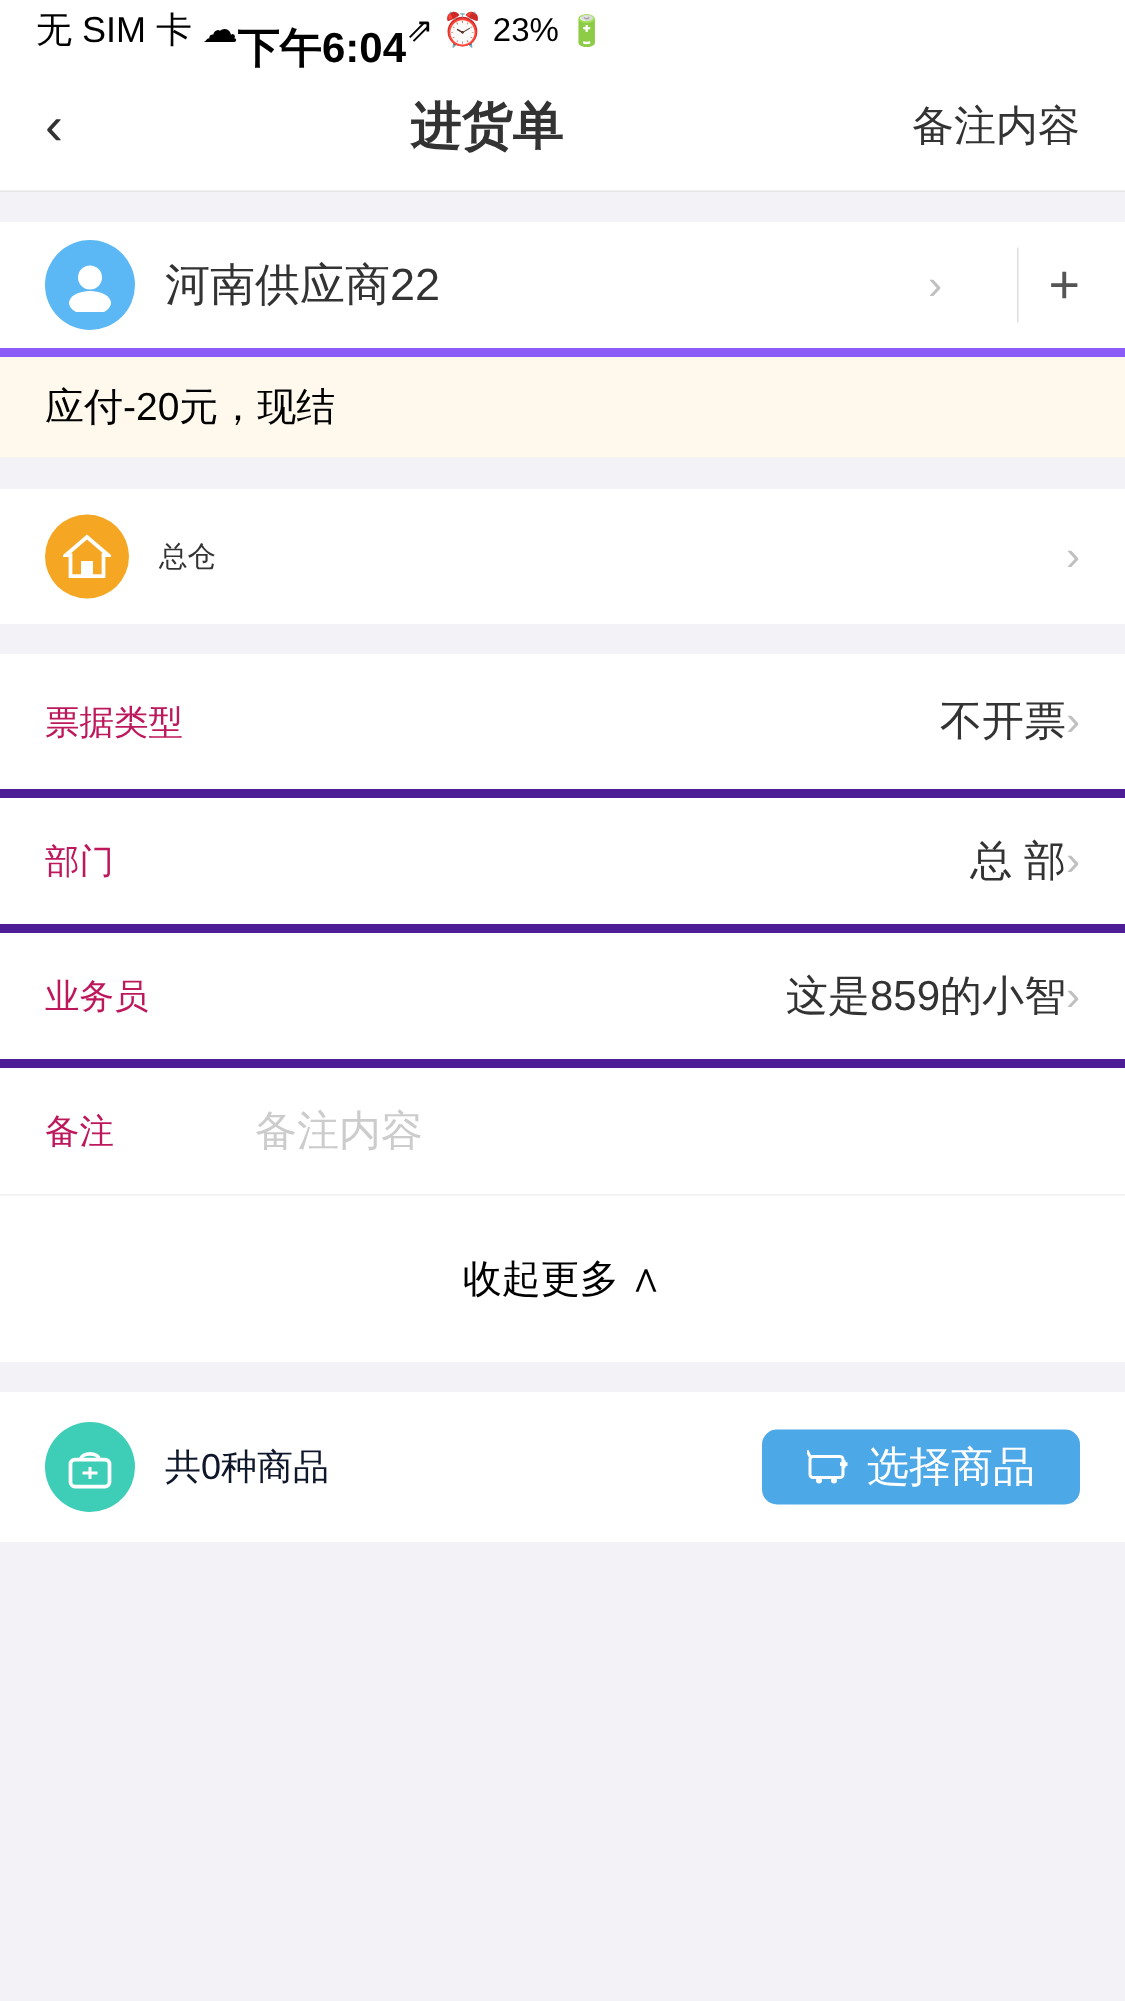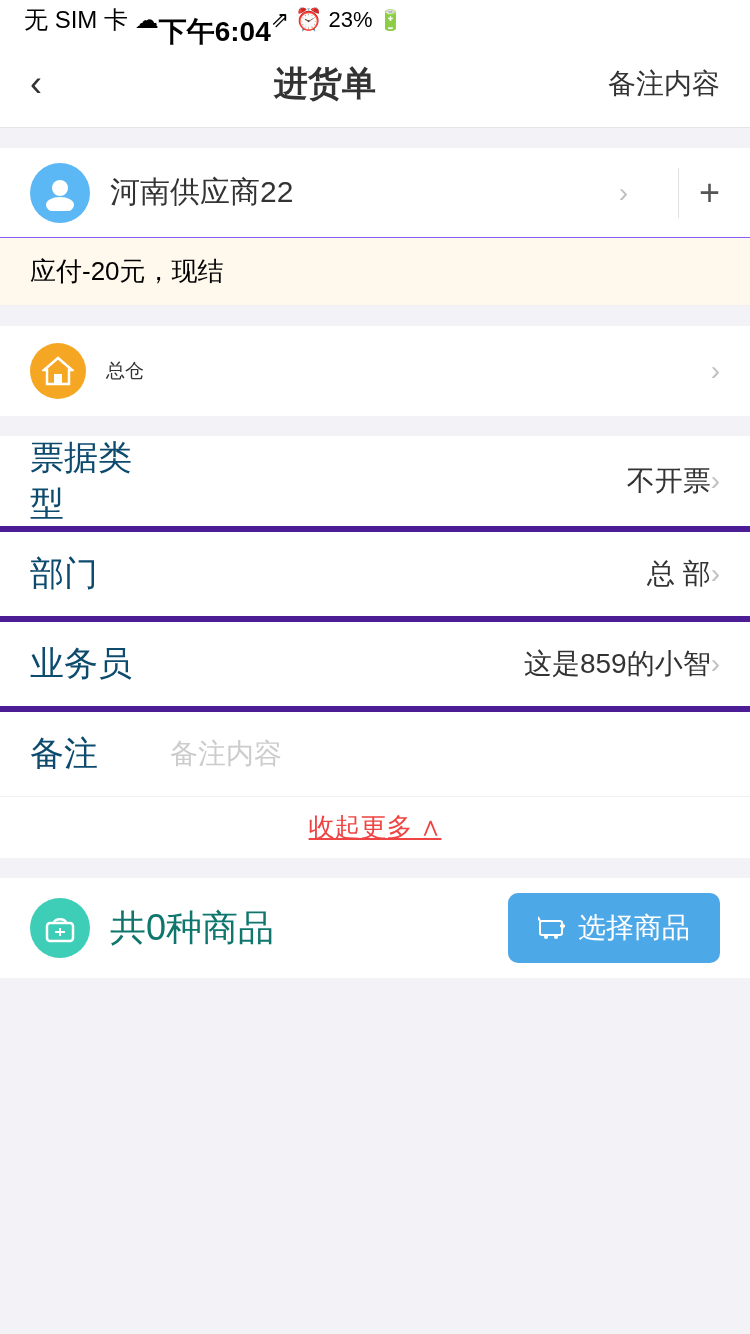--- a/index.html
+++ b/index.html
@@ -68,21 +68,21 @@
       background: #fff;
       width: 100%;
     }
 
     
     .supplier-row {
       display: flex;
       align-items: center;
       padding: 0 30px;
       height: 90px;
-      border-bottom: 1px solid #8b5cf6;
+      border-bottom: 6px solid #8b5cf6;
     }
     .supplier-avatar {
       width: 60px;
       height: 60px;
       border-radius: 50%;
       background: #5bb8f5;
       display: flex;
       align-items: center;
       justify-content: center;
       margin-right: 20px;
@@ -149,22 +149,22 @@
 
     
     .form-row {
       display: flex;
       align-items: center;
       padding: 0 30px;
       height: 90px;
       border-top: 6px solid #4c1d95;
     }
     .form-label {
-      font-size: 34px;
-      color: #0c4a6e;
+      font-size: 23px;
+      color: #be185d;
       width: 120px;
       flex-shrink: 0;
     }
     .form-value {
       flex: 1;
       font-size: 28px;
       color: #333;
       padding-left: 20px;
       text-align: right;
     }
@@ -173,26 +173,25 @@
       font-size: 28px;
       color: #ccc;
       padding-left: 20px;
     }
 
     
     .collapse-row {
       display: flex;
       align-items: center;
       justify-content: center;
-      padding: 13px 0;
+      padding: 38px 0;
       border-top: 1px solid #f0f0f0;
       font-size: 26px;
-      color: #ef4444;
-      cursor: pointer;
-      text-decoration: underline;
+      color: #000000;
+      cursor: pointer;
     }
 
     
     .bottom-row {
       background: #fff;
       display: flex;
       align-items: center;
       padding: 20px 30px;
       height: 100px;
       margin-top: 20px;
@@ -203,30 +202,30 @@
       border-radius: 50%;
       background: #3ecdb6;
       display: flex;
       align-items: center;
       justify-content: center;
       margin-right: 20px;
       flex-shrink: 0;
     }
     .product-count {
       flex: 1;
-      font-size: 36px;
-      color: #0f766e;
+      font-size: 24px;
+      color: #0f172a;
     }
     .select-btn {
       background: #4da8e8;
       color: #fff;
       border: none;
       border-radius: 10px;
       padding: 0 30px;
-      height: 70px;
+      height: 50px;
       font-size: 28px;
       display: flex;
       align-items: center;
       gap: 10px;
       cursor: pointer;
     }
   </style>
 </head>
 <body>
 

